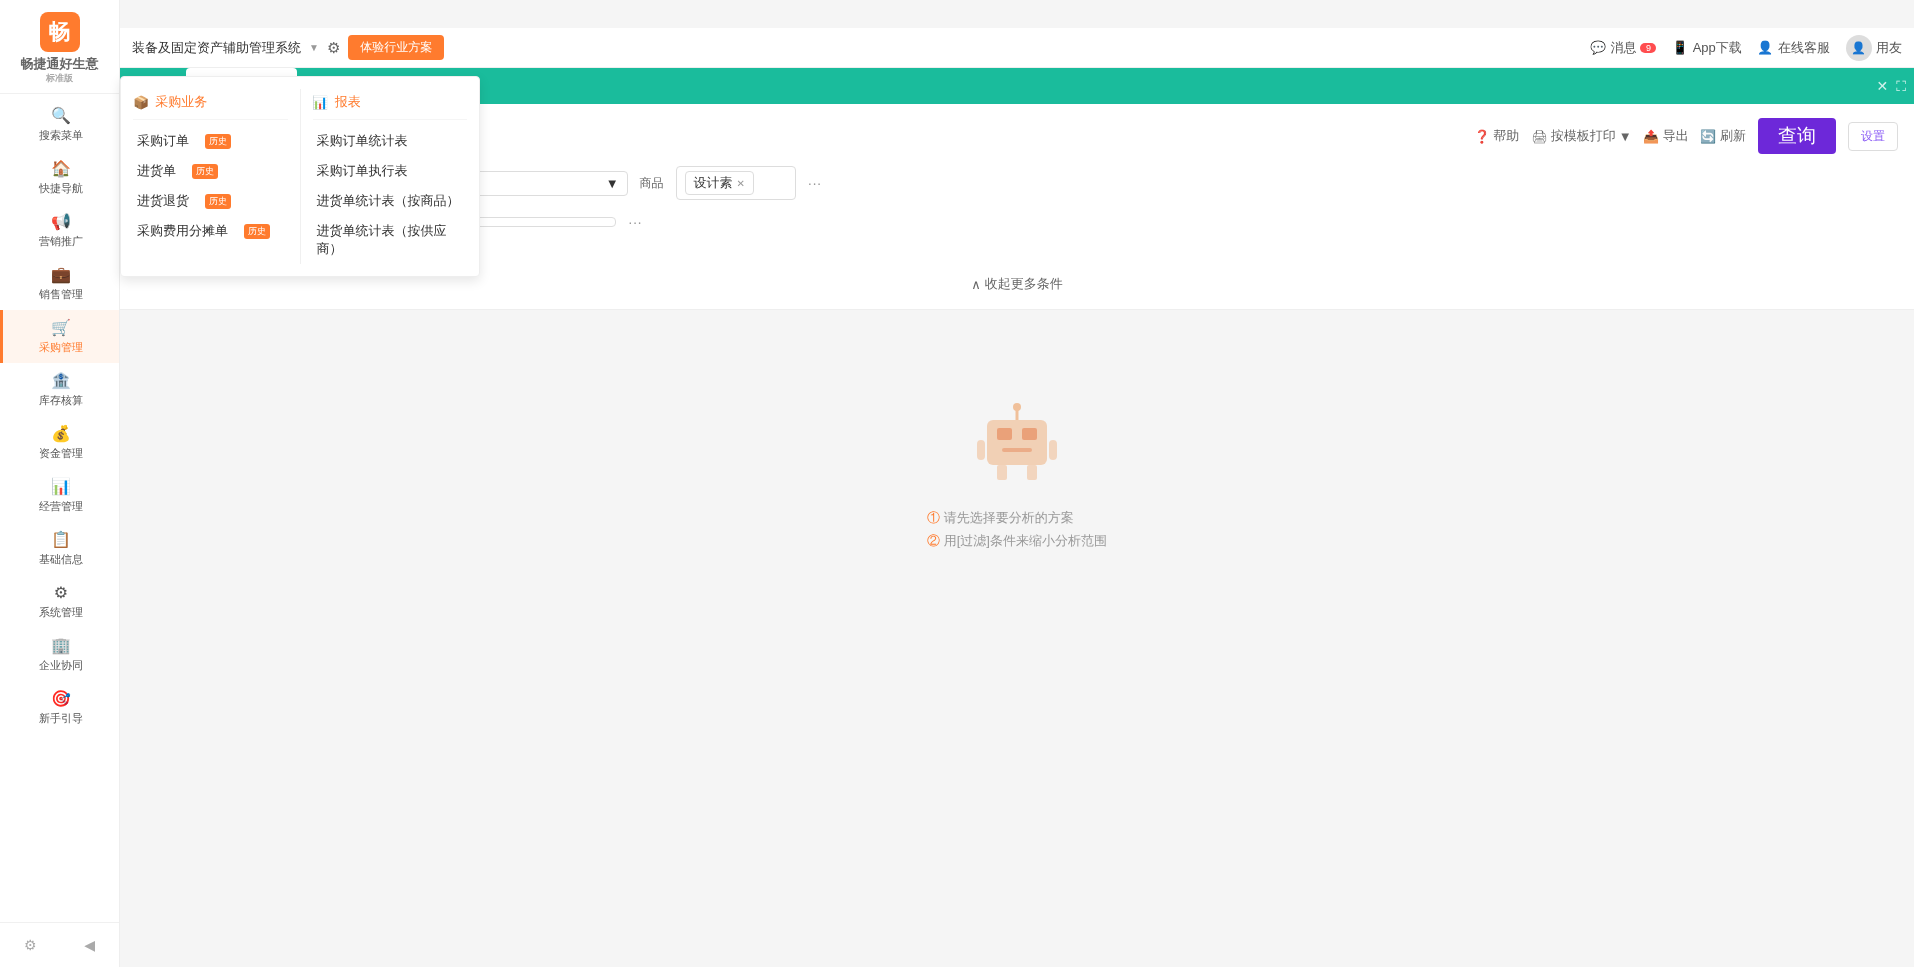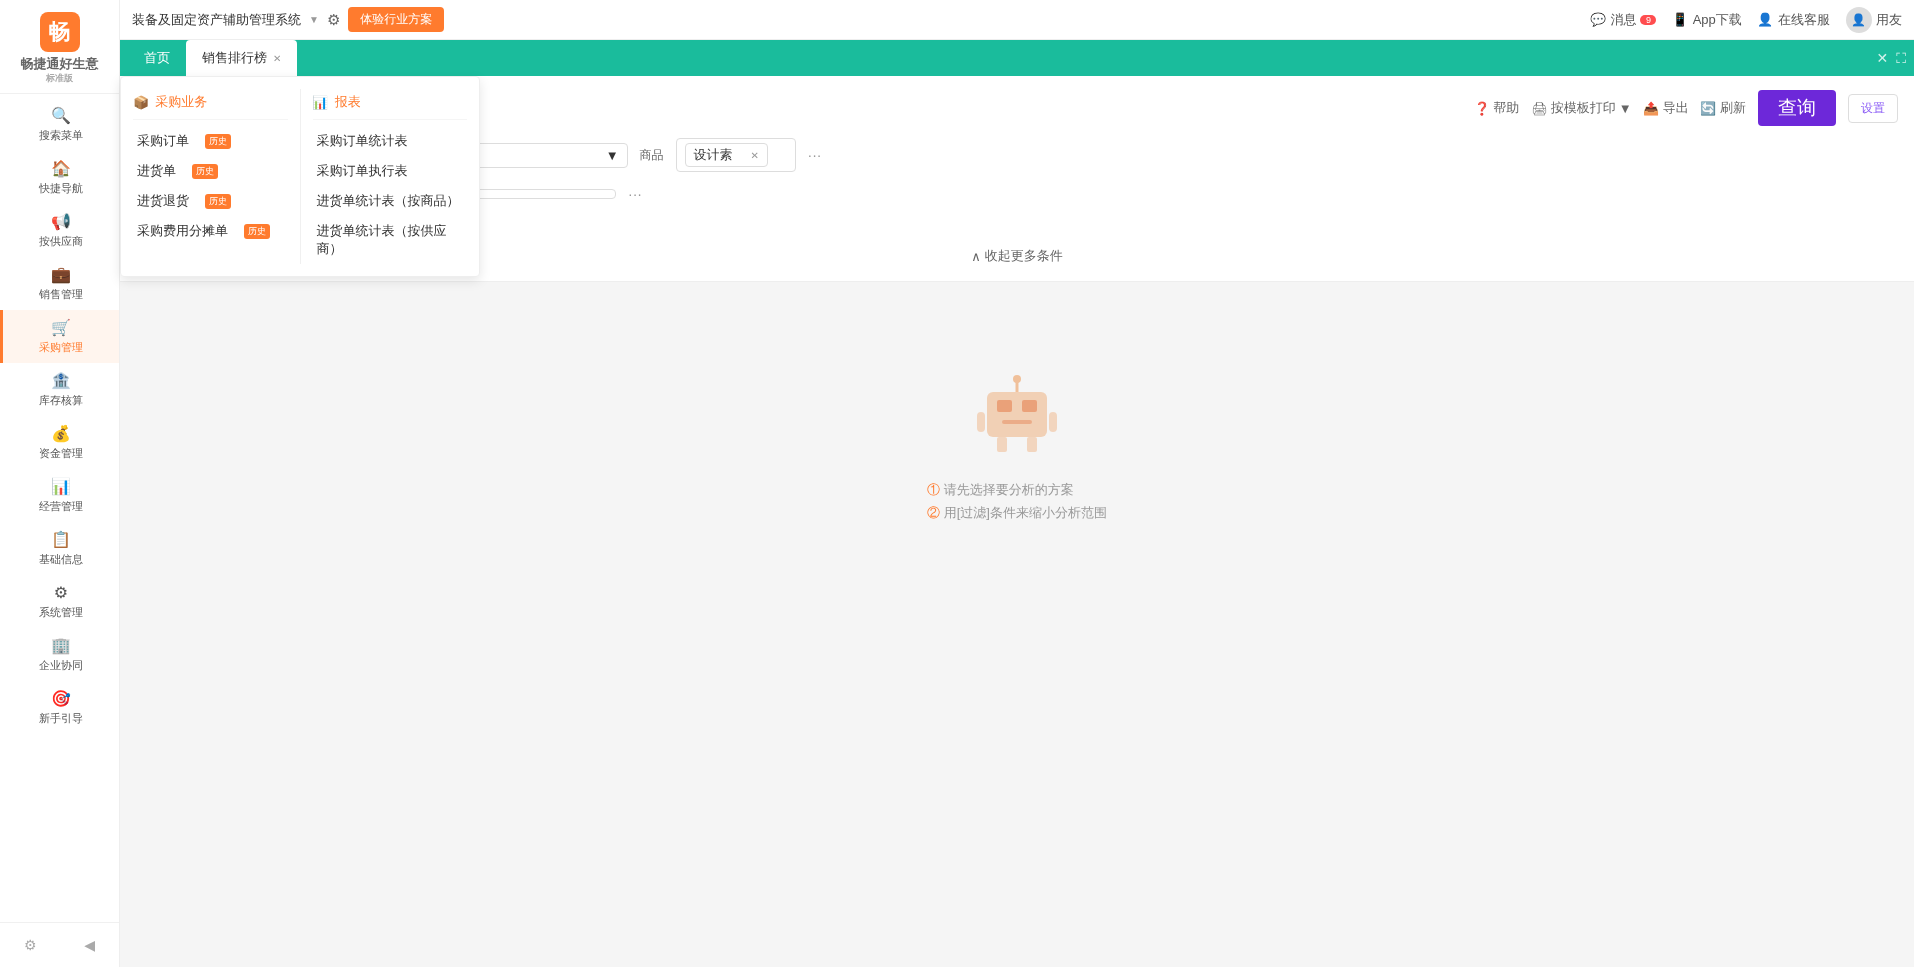--- a/index.html
+++ b/index.html
@@ -43,21 +43,21 @@
     .sidebar-item.active { background: #fff5ee; color: #ff7b2e; border-left-color: #ff7b2e; }
     .sidebar-item .icon { font-size: 16px; margin-bottom: 3px; }
     .sidebar-item .label { font-size: 11px; text-align: center; }
     .sidebar-footer {
       display: flex; justify-content: space-around; padding: 10px 0;
       border-top: 1px solid #f0f0f0;
     }
     .sidebar-footer-btn { color: #aaa; cursor: pointer; font-size: 14px; padding: 4px; }
 
     
-    .main { flex: 1; display: flex; flex-direction: column; overflow: hidden; }
+    .main { flex: 1; display: flex; flex-direction: column; overflow: hidden; margin-top: 28px; }
 
     
     .topbar {
       height: 40px;
       background: #fff;
       display: flex;
       align-items: center;
       padding: 0 12px;
       border-bottom: 1px solid #eee;
       gap: 8px;
@@ -121,21 +121,21 @@
     .filter-input {
       border: 1px solid #ddd; border-radius: 4px; padding: 4px 8px;
       font-size: 12px; color: #333; background: white; min-width: 160px;
     }
     .filter-select {
       border: 1px solid #ddd; border-radius: 4px; padding: 4px 8px;
       font-size: 12px; color: #333; background: white; cursor: pointer;
       display: flex; align-items: center; gap: 4px; min-width: 120px;
     }
     .filter-tag {
-      display: flex; align-items: center; gap: 18px;
+      display: flex; align-items: center; gap: 4px;
       background: #fff; border: 1px solid #ddd; border-radius: 4px;
       padding: 2px 8px; font-size: 12px; color: #333;
     }
     .filter-tag .tag-close { color: #999; cursor: pointer; font-size: 10px; }
     .filter-ellipsis { color: #999; cursor: pointer; font-size: 14px; }
     .query-btn {
       background: #6d28d9; color: white; border: none;
       padding: 5px 20px; border-radius: 4px; cursor: pointer; font-size: 19px; font-family: Liberation Mono, monospace;
     }
     .settings-btn {
@@ -217,21 +217,21 @@
   <div class="sidebar-item">
         <span class="icon no-select">🔍</span>
         <span class="label">搜索菜单</span>
       </div>
       <div class="sidebar-item">
         <span class="icon no-select">🏠</span>
         <span class="label">快捷导航</span>
       </div>
       <div class="sidebar-item">
         <span class="icon no-select">📢</span>
-        <span class="label">按供应商</span>
+        <span class="label">营销推广</span>
       </div>
       <div class="sidebar-item">
         <span class="icon no-select">💼</span>
         <span class="label">销售管理</span>
       </div>
       <div class="sidebar-item active">
         <span class="icon no-select">🛒</span>
         <span class="label">采购管理</span>
       </div>
       <div class="sidebar-item">

